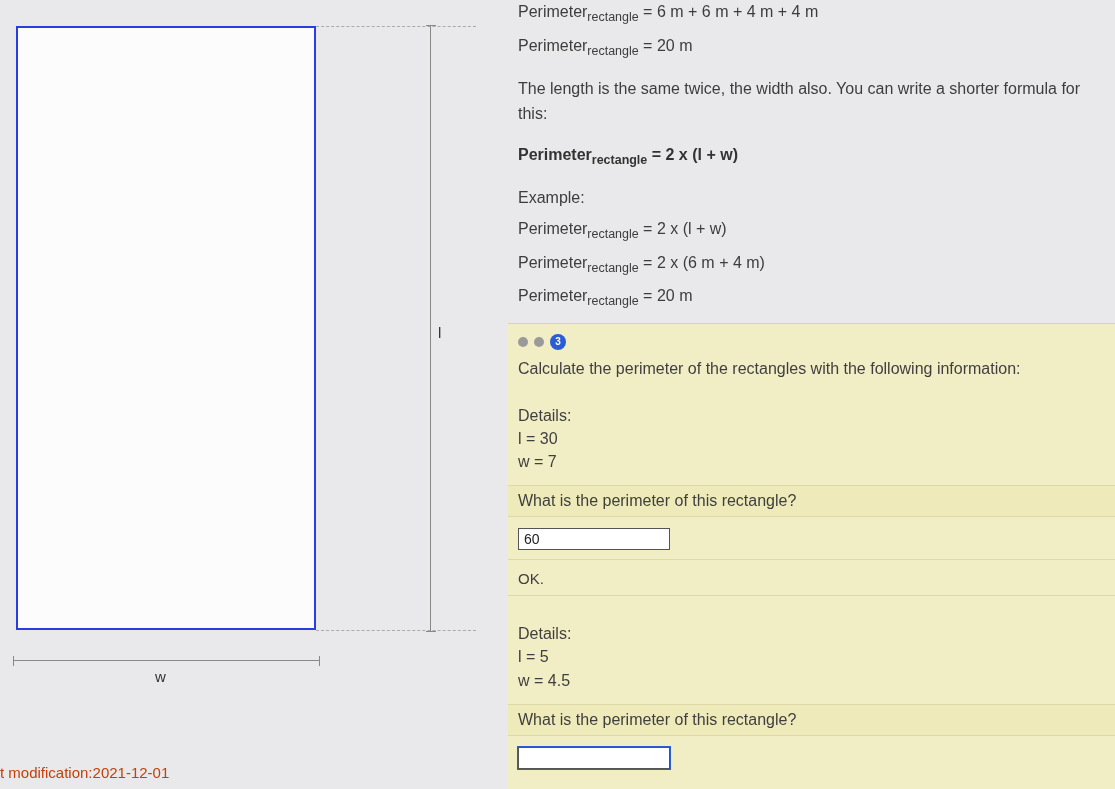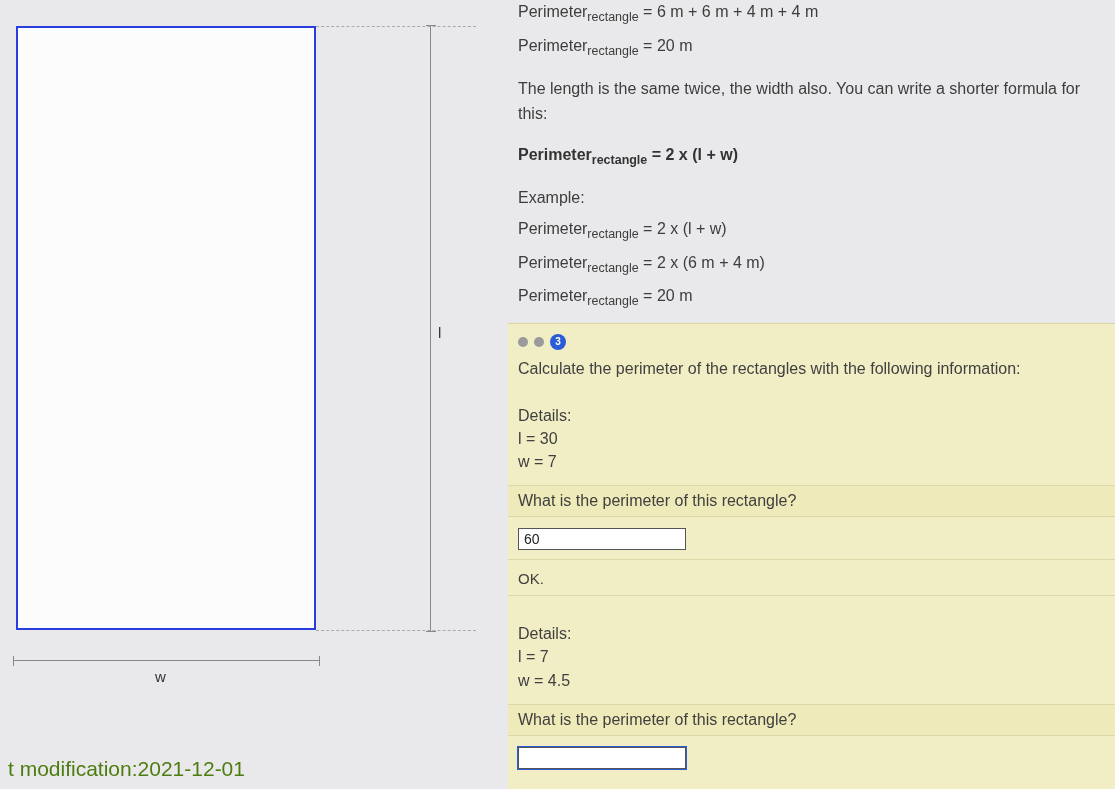--- a/index.html
+++ b/index.html
@@ -12,37 +12,37 @@
   .hdash-top { position: absolute; left: 316px; top: 10px; width: 160px; height: 0; border-top: 1px dashed #aaa; }
   .hdash-bot { position: absolute; left: 316px; top: 614px; width: 160px; height: 0; border-top: 1px dashed #aaa; }
   .vbrace { position: absolute; left: 430px; top: 10px; width: 0; height: 605px; border-left: 1px solid #888; }
   .vbrace::before { content:""; position:absolute; top:-1px; left:-5px; width:10px; border-top:1px solid #888; }
   .vbrace::after  { content:""; position:absolute; bottom:-1px; left:-5px; width:10px; border-top:1px solid #888; }
   .label-l { position: absolute; left: 438px; top: 308px; font-size: 15px; color:#333; }
   .wbrace { position: absolute; left: 14px; top: 644px; width: 305px; height: 0; border-top: 1px solid #888; }
   .wbrace::before { content:""; position:absolute; left:-1px; top:-5px; height:10px; border-left:1px solid #888; }
   .wbrace::after  { content:""; position:absolute; right:-1px; top:-5px; height:10px; border-left:1px solid #888; }
   .label-w { position: absolute; left: 155px; top: 652px; font-size: 15px; color:#333; }
-  .mod-line { position: absolute; left: 8px; bottom: 8px; font-size: 21px; color:#4d7c0f; }
+  .mod-line { position: absolute; left: 0; bottom: 8px; font-size: 15px; color:#c2410c; }
 
   .explain { padding: 0 20px 5px 10px; font-size: 16px; line-height: 1.55; color:#3d3d3d; }
   .explain p { margin-bottom: 6px; }
   .explain .gap { height: 10px; }
   .sub { font-size: 0.78em; vertical-align: sub; }
   .bold { font-weight: bold; color:#333; }
 
   .exercise { background: #f1eec5; border-top: 1px solid #d9d6a4; flex:1; padding: 10px 12px 10px 10px; font-size: 16px; color:#3f3f3f; display:flex; flex-direction:column; gap:6px;}
   .dots { display:flex; gap:6px; align-items:center; margin-bottom:4px;}
   .dot { width:10px; height:10px; border-radius:50%; background:#9a9a9a; }
   .dot.big { width:16px; height:16px; background:#2b5bd7; color:#fff; font-size:10px; display:flex; align-items:center; justify-content:center; font-weight:bold;}
   .ex-block { margin-top:20px; }
   .ex-line { line-height:1.45; }
   .qrow { background:#eeeab9; border-top:1px solid #dcd9a6; border-bottom:1px solid #dcd9a6; margin:6px -12px 0 -10px; padding:6px 28px 6px 10px;}
   .inprow { margin:2px -12px 0 -10px; padding:3px 12px 3px 10px;}
-  .ansinput { width:168px; height:22px; border:1px solid #555; background:#fff; font-size:14px; padding:1px 5px; color:#222;}
+  .ansinput { width:152px; height:22px; border:1px solid #555; background:#fff; font-size:14px; padding:1px 5px; color:#222;}
   .ansinput.active { outline:1px solid #2b5bd7; caret-color:#000;}
   .okline { font-size:15px; padding:4px 0 2px 0;}
   .divider { border-top:1px solid #dcd9a6; margin:0 -12px 0 -10px;}
   .spacer-flex{flex:1;}
 </style>
 </head>
 <body>
 
 <div class="page">
 
@@ -100,21 +100,21 @@
       </div>
       <div class="inprow">
         <input class="ansinput" value="60" style="">
       </div>
       <div class="divider"></div>
       <div class="okline">OK.</div>
       <div class="divider"></div>
 
       <div class="ex-block">
         <div class="ex-line">Details:</div>
-        <div class="ex-line">l = 7</div>
+        <div class="ex-line">l = 5</div>
         <div class="ex-line">w = 4.5</div>
       </div>
 
       <div class="qrow">
         <span>What is the perimeter of this rectangle?</span>
       </div>
       <div class="inprow">
         <input class="ansinput active" value="" style="">
       </div>
 

